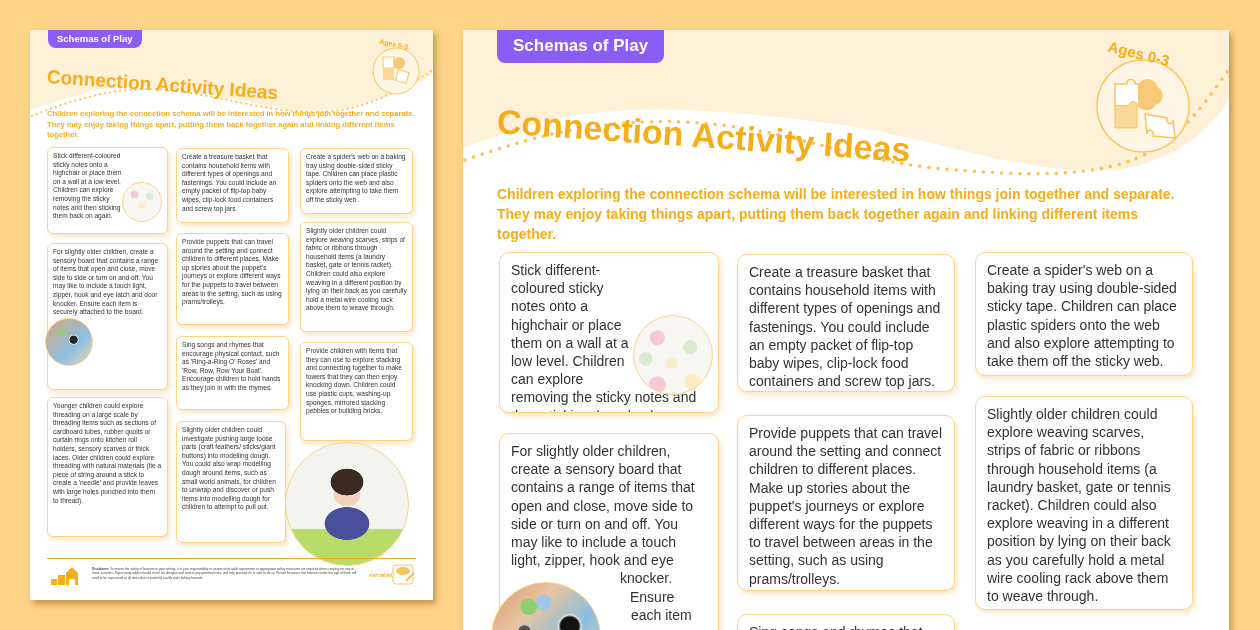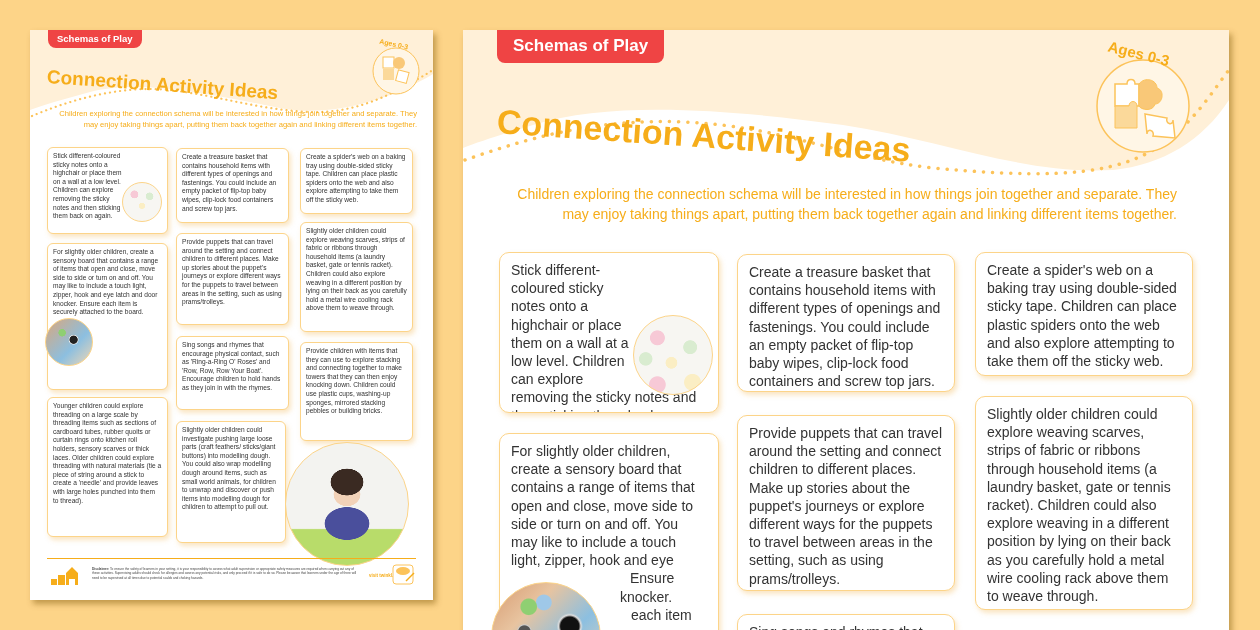--- a/index.html
+++ b/index.html
@@ -4,24 +4,24 @@
 <style>
   * { box-sizing: border-box; margin: 0; padding: 0; }
   html, body { width: 1260px; height: 630px; overflow: hidden; }
   body { background: #fdd488; font-family: "Liberation Sans", sans-serif; position: relative; }
 
   .page { position: absolute; background: #ffffff; overflow: hidden; box-shadow: 3px 4px 6px rgba(120,80,0,0.45); }
   .page-small { left: 30px; top: 30px; width: 403px; height: 570px; }
   .page-large { left: 463px; top: 30px; width: 766px; height: 620px; }
 
   .hdr-bg { position: absolute; left: 0; top: 0; width: 100%; }
-  .tag { position: absolute; background: #ef4444; color: #fff; font-weight: bold; border-radius: 0 0 8px 8px; }
+  .tag { position: absolute; background: #8b5cf6; color: #fff; font-weight: bold; border-radius: 0 0 8px 8px; }
   .title { position: absolute; color: #f6ad1a; font-weight: bold; white-space: nowrap; }
   .age-badge { position: absolute; }
-  .intro { position: absolute; color: #f6ad1a; font-weight: normal; text-align: right; }
+  .intro { position: absolute; color: #f6ad1a; font-weight: bold; }
 
   .card { position: absolute; background: #fff; border: 1.5px solid #fcd489; border-radius: 10px; color: #333; box-shadow: 2px 3px 5px rgba(240,180,80,0.35); overflow: hidden; }
   .photo { position: absolute; border-radius: 50%; border: 1.5px solid #fcd489; overflow: hidden; }
 
   
   .page-large .tag { left: 34px; top: 0; padding: 6px 16px 7px; font-size: 17px; }
   .page-large .title { left: 34px; top: 72px; font-size: 34px; }
   .page-large .intro { left: 34px; top: 154px; width: 680px; font-size: 14px; line-height: 20px; }
   .page-large .card { font-size: 14px; line-height: 18.2px; padding: 8px 11px; }
 
@@ -131,22 +131,22 @@
   </svg>
   <div class="intro">Children exploring the connection schema will be interested in how things join together and separate. They may enjoy taking things apart, putting them back together again and linking different items together.</div>
 
   <div class="card" style="left:36px; top:222px; width:220px; height:161px;">
     <div class="photo float-right" style="position:relative; width:80px; height:80px; margin-top:54px; margin-right:-6px; background: radial-gradient(circle at 30% 28%, #f7c9d6 9%, transparent 10%), radial-gradient(circle at 72% 40%, #d9ecd0 9%, transparent 10%), radial-gradient(circle at 15% 55%, #d9ecd0 8%, transparent 9%), radial-gradient(circle at 48% 60%, #fbeec4 9%, transparent 10%), radial-gradient(circle at 30% 88%, #f7c9d6 9%, transparent 10%), radial-gradient(circle at 75% 85%, #fbeec4 9%, transparent 10%), #f7f6f2;"></div>
     <span>Stick different-coloured sticky notes onto a highchair or place them on a wall at a low level. Children can explore removing the sticky notes and then sticking them back on again.</span>
   </div>
   <div class="card" style="left:36px; top:403px; width:220px; height:240px;">
     <div>
       <div>For slightly older children, create a sensory board that contains a range of items that open and close, move side to side or turn on and off. You may like to include a touch light, zipper, hook and eye</div>
+      <div style="padding-left:109px;">knocker.</div>
       <div style="padding-left:119px;">Ensure</div>
-      <div style="padding-left:109px;">knocker.</div>
       <div style="padding-left:120px;">each item</div>
     </div>
   </div>
   <div class="photo" style="left:28px; top:552px; width:110px; height:110px; background: radial-gradient(circle at 72% 40%, #111 9%, #ddd 11%, transparent 13%), radial-gradient(circle at 34% 22%, #8fcf72 7%, transparent 8%), radial-gradient(circle at 48% 18%, #9fc8e8 7%, transparent 8%), radial-gradient(circle at 30% 45%, #555 6%, #ccc 7%, transparent 8%), linear-gradient(135deg, #d69a70 0%, #e8c4a0 30%, #8cbfe0 60%, #f0d7b5 100%);"></div>
 
   <div class="card" style="left:274px; top:224px; width:218px; height:138px;">
     <span>Create a treasure basket that contains household items with different types of openings and fastenings. You could include an empty packet of flip-top baby wipes, clip-lock food containers and screw top jars.</span>
   </div>
   <div class="card" style="left:274px; top:385px; width:218px; height:176px;">
     <span>Provide puppets that can travel around the setting and connect children to different places. Make up stories about the puppet's journeys or explore different ways for the puppets to travel between areas in the setting, such as using prams/trolleys.</span>

